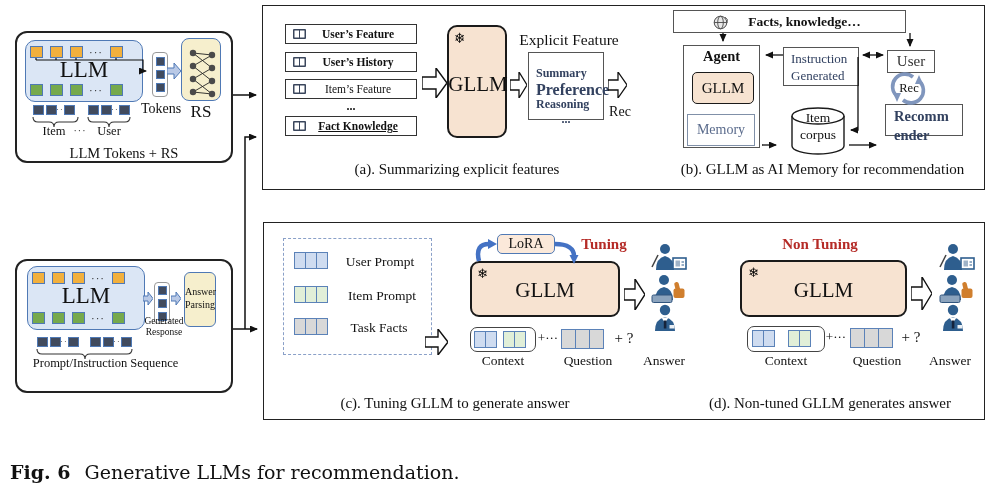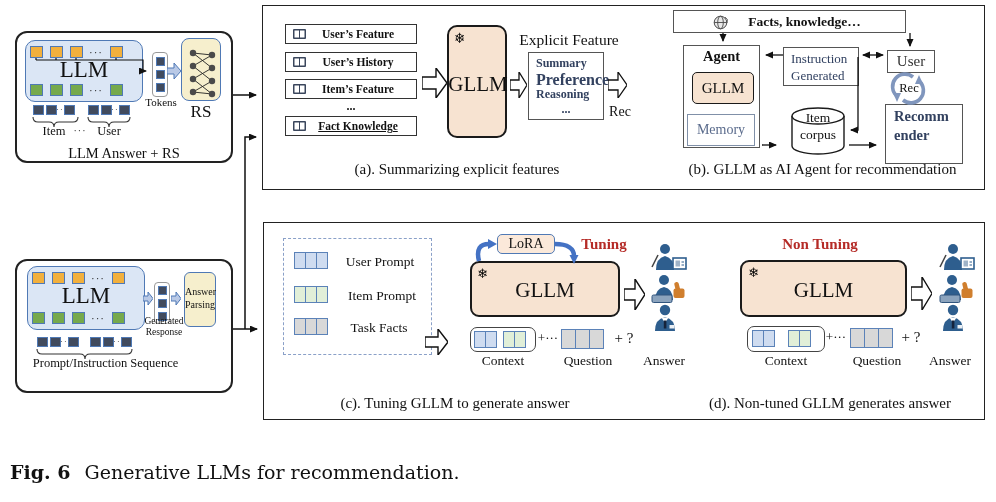--- a/index.html
+++ b/index.html
@@ -89,28 +89,28 @@
   <div class="abs ctr dots" style="left:55px;top:103px;width:10px;height:12px;font-size:8px;">··</div>
   <span class="tok dk abs" style="left:64px;top:105px;"></span>
   <span class="tok dk abs" style="left:88px;top:105px;"></span>
   <span class="tok dk abs" style="left:101px;top:105px;"></span>
   <div class="abs ctr dots" style="left:110px;top:103px;width:10px;height:12px;font-size:8px;">··</div>
   <span class="tok dk abs" style="left:119px;top:105px;"></span>
 
   <div class="abs ctr" style="left:38px;top:124px;width:32px;height:14px;font-size:12.5px;">Item</div>
   <div class="abs ctr dots" style="left:72px;top:124px;width:16px;height:13px;font-size:10px;">···</div>
   <div class="abs ctr" style="left:93px;top:124px;width:32px;height:14px;font-size:12.5px;">User</div>
-  <div class="abs ctr" style="left:15px;top:145px;width:218px;height:16px;font-size:14.5px;">LLM Answer + RS</div>
+  <div class="abs ctr" style="left:15px;top:145px;width:218px;height:16px;font-size:14.5px;">LLM Tokens + RS</div>
 
   <div class="stack" style="left:152px;top:52px;width:16px;height:45px;">
       <i></i>
       <i></i>
       <i></i>
     </div>
-  <div class="abs ctr" style="left:142px;top:95px;width:38px;height:13px;font-size:11px;">Tokens</div>
+  <div class="abs ctr" style="left:142px;top:102px;width:38px;height:13px;font-size:14px;">Tokens</div>
 
   <svg class="abs" style="left:167px;top:63px;" width="14" height="16">
     <polygon points="0,5 7,5 7,0 14,8 7,16 7,11 0,11" fill="#b9c9e6" stroke="#4f79b5" stroke-width="1"></polygon>
   </svg>
 
   <div class="box yellow" style="left:181px;top:38px;width:40px;height:63px;">
     <svg width="40" height="63" viewBox="0 0 40 63">
       <g stroke="#222" stroke-width="0.9">
         <line x1="11" y1="14" x2="30" y2="16"></line>
           <line x1="11" y1="14" x2="30" y2="29"></line>
@@ -197,21 +197,21 @@
         <rect x="7" y="1.5" width="4.5" height="7" fill="#fff"></rect>
       </svg>
     <span style="font-weight:bold;font-size:11.5px;margin-left:14px;">User’s History</span>
   </div>
   <div class="box thin ctr" style="left:285px;top:79px;width:132px;height:20px;">
     <svg class="abs" style="left:7px;top:4px;" width="14" height="11">
         <rect width="13" height="10" rx="1" fill="#3a465c"></rect>
         <rect x="1.5" y="1.5" width="4.5" height="7" fill="#fff"></rect>
         <rect x="7" y="1.5" width="4.5" height="7" fill="#fff"></rect>
       </svg>
-    <span style="font-weight:bold;font-size:11.5px;margin-left:14px;">Item’s Feature</span>
+    <span style="font-weight:normal;font-size:11.5px;margin-left:14px;">Item’s Feature</span>
   </div>
   <div class="abs ctr" style="left:340px;top:99px;width:22px;height:15px;font-weight:bold;font-size:12px;">...</div>
   <div class="box thin ctr" style="left:285px;top:116px;width:132px;height:20px;text-decoration:underline;">
     <svg class="abs" style="left:7px;top:4px;" width="14" height="11">
         <rect width="13" height="10" rx="1" fill="#3a465c"></rect>
         <rect x="1.5" y="1.5" width="4.5" height="7" fill="#fff"></rect>
         <rect x="7" y="1.5" width="4.5" height="7" fill="#fff"></rect>
       </svg>
     <span style="font-weight:bold;font-size:11.5px;margin-left:14px;">Fact Knowledge</span>
   </div>
@@ -224,21 +224,21 @@
     <span class="abs snow" style="left:5px;top:3px;font-size:14px;">❄</span>
     <div class="abs ctr" style="left:0;top:44px;width:58px;height:26px;font-size:21px;">GLLM</div>
   </div>
 
   <svg class="abs" style="left:510px;top:72px;" width="17" height="26">
     <polygon points="0,8 9,8 9,0 17,13 9,26 9,18 0,18" fill="#fff" stroke="#111" stroke-width="1.3"></polygon>
   </svg>
 
   <div class="abs ctr" style="left:517px;top:31px;width:104px;height:17px;font-size:15.5px;">Explicit Feature</div>
   <div class="box gray-thin" style="left:528px;top:52px;width:76px;height:68px;padding:3px 0 0 7px;">
-    <div class="navy" style="font-weight:bold;font-size:12px;line-height:15.5px;">Summary</div>
+    <div class="navy" style="font-weight:bold;font-size:12px;line-height:15.5px;margin-top:10px;">Summary</div>
     <div class="navy" style="font-weight:bold;font-size:16px;line-height:15.5px;">Preference</div>
     <div class="navy" style="font-weight:bold;font-size:12px;line-height:15.5px;">Reasoning</div>
     <div class="navy" style="font-weight:bold;font-size:12px;line-height:13px;text-align:center;width:60px;">...</div>
   </div>
 
   <svg class="abs" style="left:608px;top:72px;" width="19" height="26">
     <polygon points="0,8 10,8 10,0 19,13 10,26 10,18 0,18" fill="#fff" stroke="#111" stroke-width="1.3"></polygon>
   </svg>
   <div class="abs ctr" style="left:602px;top:104px;width:36px;height:16px;font-size:14px;">Rec</div>
 
@@ -265,35 +265,35 @@
 
   <div class="box gray-thin" style="left:783px;top:47px;width:76px;height:39px;padding:2px 0 0 7px;">
     <div style="font-size:13px;line-height:17px;color:#2f3f5f;">Instruction</div>
     <div style="font-size:13px;line-height:17px;color:#2f3f5f;">Generated</div>
   </div>
 
   <div class="box gray-thin ctr" style="left:887px;top:50px;width:48px;height:23px;font-size:15px;color:#333;">
     <span>User</span>
   </div>
 
-  <div class="box gray-thin" style="left:885px;top:104px;width:78px;height:60px;padding:2px 0 0 8px;">
+  <div class="box gray-thin" style="left:885px;top:104px;width:78px;height:32px;padding:2px 0 0 8px;">
     <div class="navy" style="font-weight:bold;font-size:14.5px;line-height:19px;">Recomm</div>
     <div class="navy" style="font-weight:bold;font-size:14.5px;line-height:19px;">ender</div>
   </div>
 
   <svg class="abs" style="left:789px;top:100px;" width="58" height="58">
     <path d="M3 16 V46 A26 8 0 0 0 55 46 V16" fill="#fff" stroke="#1a1a1a" stroke-width="1.4"></path>
     <ellipse cx="29" cy="16" rx="26" ry="8" fill="#fff" stroke="#1a1a1a" stroke-width="1.4"></ellipse>
   </svg>
   <div class="abs ctr" style="left:797px;top:110px;width:42px;height:15px;font-size:13.5px;">Item</div>
   <div class="abs ctr" style="left:795px;top:127px;width:46px;height:16px;font-size:13.5px;">corpus</div>
 
   <div class="abs ctr" style="left:896px;top:81px;width:26px;height:14px;font-size:12.5px;">Rec</div>
 
-  <div class="cap" style="left:655px;top:161px;width:335px;">(b). GLLM as AI Agent for recommendation</div>
+  <div class="cap" style="left:655px;top:161px;width:335px;">(b). GLLM as AI Memory for recommendation</div>
 
   <div class="box" style="left:263px;top:222px;width:722px;height:198px;border:1.6px solid #222;"></div>
 
   <div class="box" style="left:283px;top:238px;width:149px;height:117px;border:1.6px dashed #8aa0c8;background:transparent;"></div>
   <div class="strip blue pr" style="left:295px;top:252px;">
       <i></i>
       <i></i>
       <i></i>
     </div>
   <div class="abs ctr" style="left:333px;top:254px;width:94px;height:16px;font-size:13.5px;">User Prompt</div>

